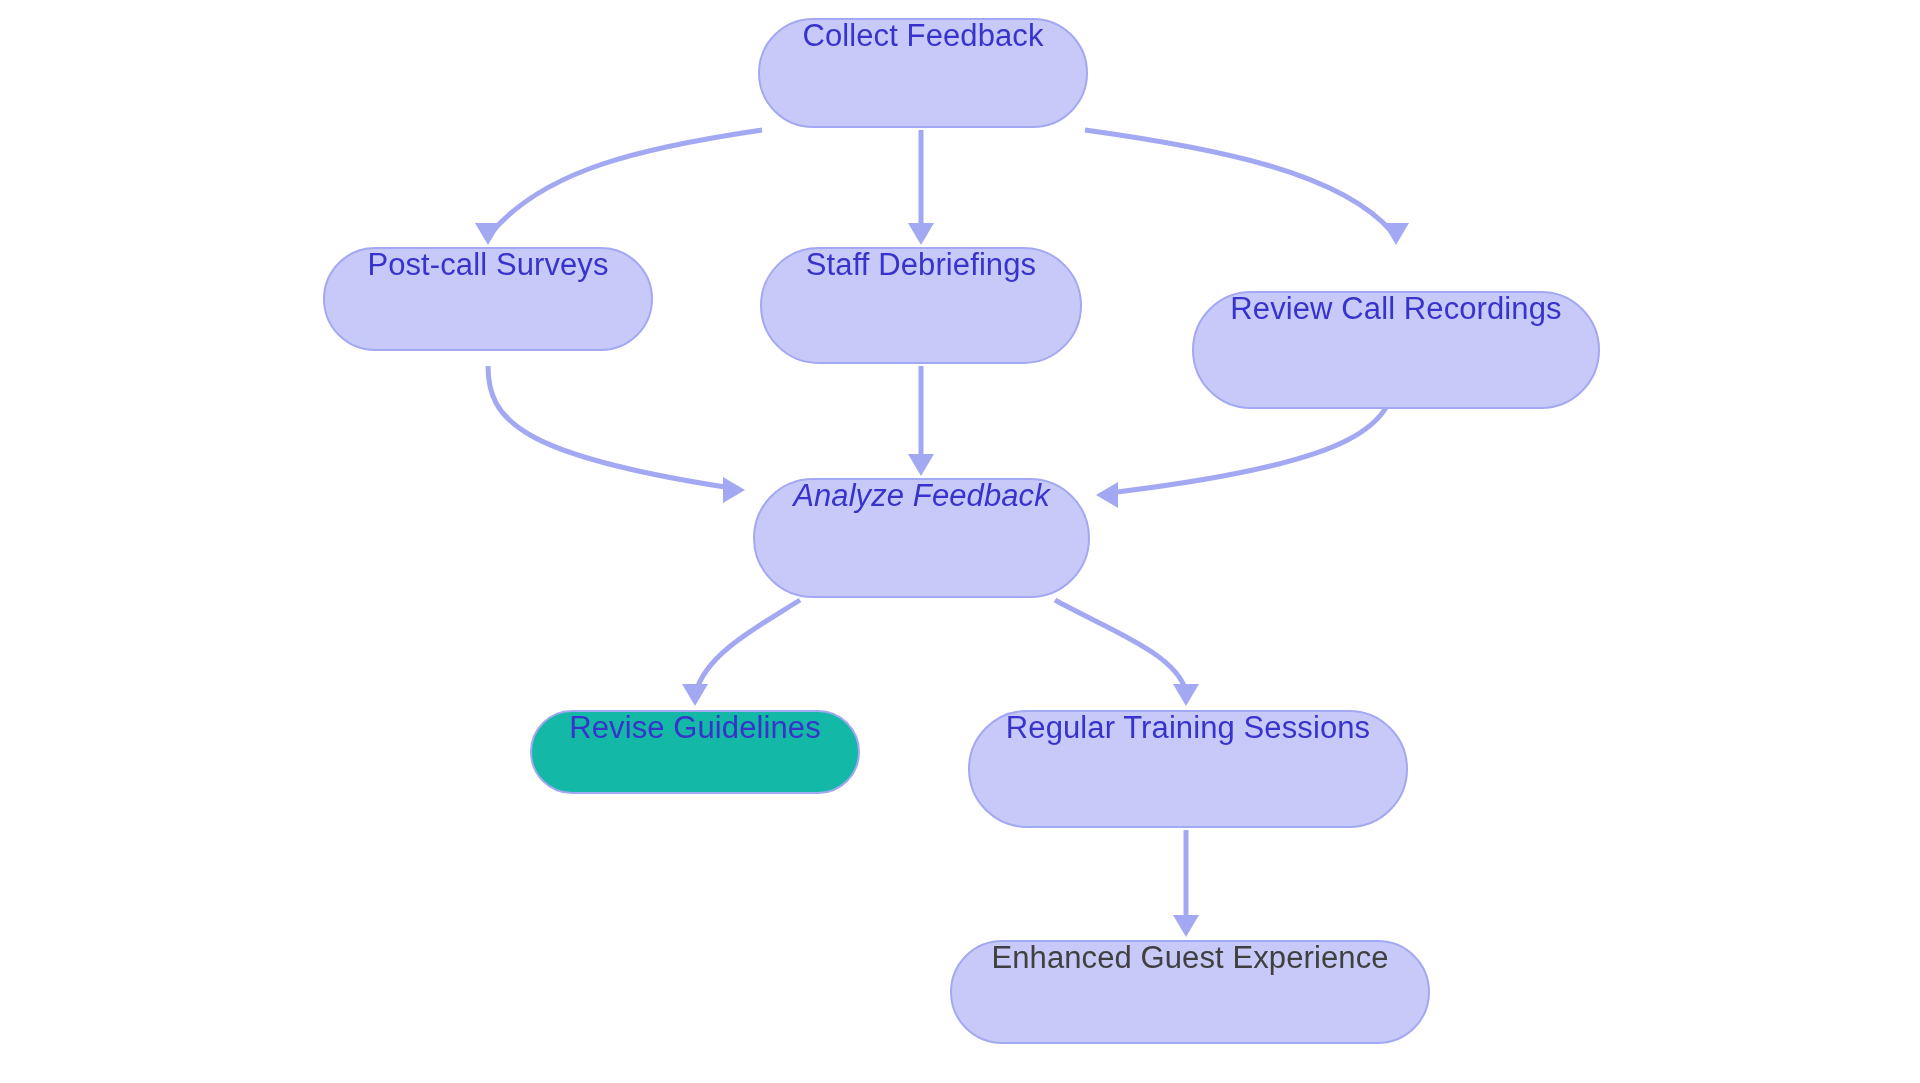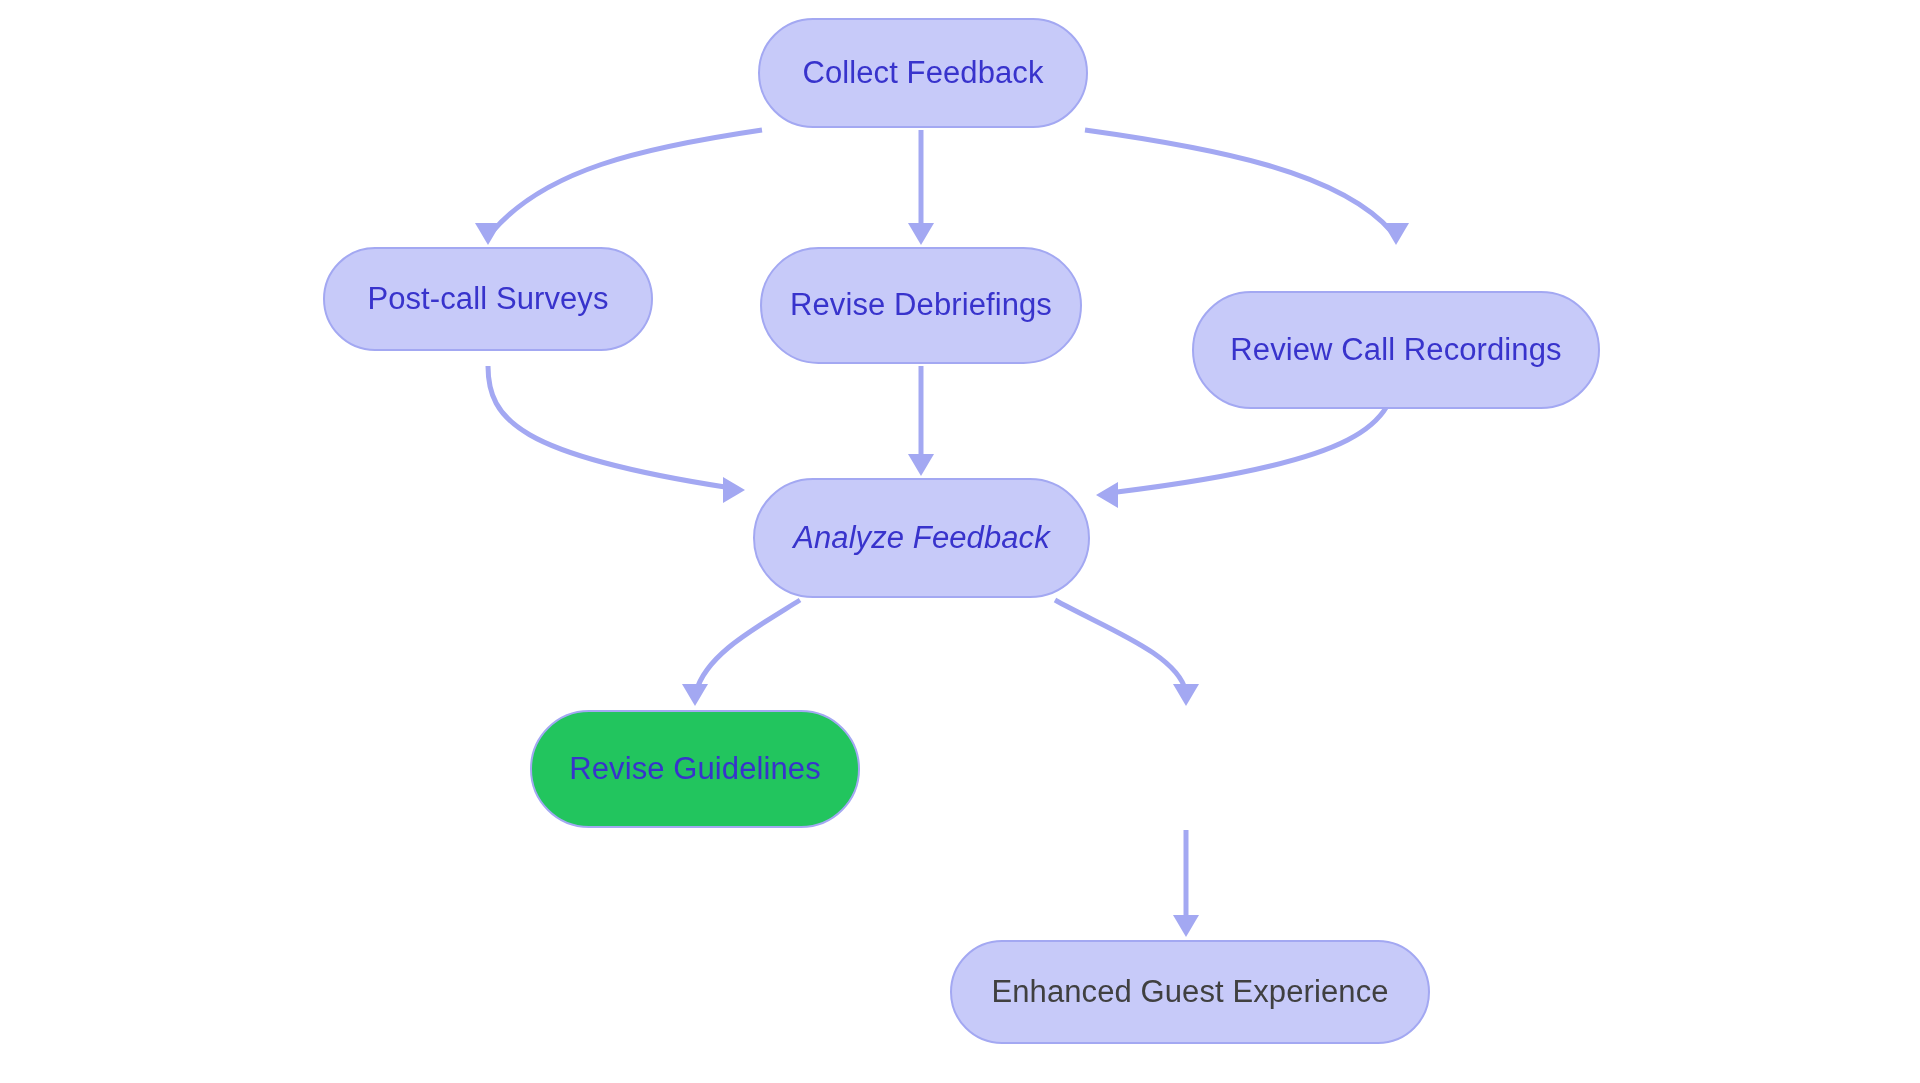--- a/index.html
+++ b/index.html
@@ -25,21 +25,21 @@
     left: 0;
     top: 0;
     width: 1920px;
     height: 1083px;
     pointer-events: none;
   }
   .node {
     position: absolute;
     box-sizing: border-box;
     display: flex;
-    align-items: center;
+    align-items: flex-start;
     justify-content: center;
     background: #c7caf9;
     border: 2px solid #8b5cf6;
     border-radius: 999px;
     color: #3833cc;
     letter-spacing: 0.1px;
     white-space: nowrap;
   }
   .node-label {
     display: block;
@@ -73,28 +73,31 @@
       <polygon points="1173,915 1199,915 1186,937" fill="#a3a8f2"></polygon>
     </svg>
 
   <div class="node" style="left: 758px; top: 18px; width: 330px; height: 110px; font-size: 31px; background: rgb(199, 202, 249); border-color: rgb(163, 168, 242); color: rgb(56, 51, 204);">
     <span class="node-label">Collect Feedback</span>
   </div>
   <div class="node" style="left: 323px; top: 247px; width: 330px; height: 104px; font-size: 31px; background: rgb(199, 202, 249); border-color: rgb(163, 168, 242); color: rgb(56, 51, 204);">
     <span class="node-label">Post-call Surveys</span>
   </div>
   <div class="node" style="left: 760px; top: 247px; width: 322px; height: 117px; font-size: 31px; background: rgb(199, 202, 249); border-color: rgb(163, 168, 242); color: rgb(56, 51, 204);">
-    <span class="node-label">Revise Debriefings</span>
+    <span class="node-label">Staff Debriefings</span>
   </div>
   <div class="node" style="left: 1192px; top: 247px; width: 408px; height: 118px; font-size: 31px; background: rgb(199, 202, 249); border-color: rgb(163, 168, 242); color: rgb(56, 51, 204); margin-top: 44px;">
     <span class="node-label">Review Call Recordings</span>
   </div>
   <div class="node" style="left: 753px; top: 478px; width: 337px; height: 120px; font-size: 31px; background: rgb(199, 202, 249); border-color: rgb(163, 168, 242); color: rgb(56, 51, 204); font-style: italic;">
     <span class="node-label">Analyze Feedback</span>
   </div>
-  <div class="node" style="left: 530px; top: 710px; width: 330px; height: 118px; font-size: 31px; background: #22c55e; border-color: rgb(163, 168, 242); color: rgb(56, 51, 204);">
+  <div class="node" style="left: 530px; top: 710px; width: 330px; height: 84px; font-size: 31px; background: #14b8a6; border-color: rgb(163, 168, 242); color: rgb(56, 51, 204);">
     <span class="node-label">Revise Guidelines</span>
+  </div>
+  <div class="node" style="left: 968px; top: 710px; width: 440px; height: 118px; font-size: 31px; background: rgb(199, 202, 249); border-color: rgb(163, 168, 242); color: rgb(56, 51, 204);">
+    <span class="node-label">Regular Training Sessions</span>
   </div>
   <div class="node" style="left: 950px; top: 940px; width: 480px; height: 104px; font-size: 31px; background: rgb(199, 202, 249); border-color: rgb(163, 168, 242); color: #404040;">
     <span class="node-label">Enhanced Guest Experience</span>
   </div>
 
 </div>
 
 </body></html>

